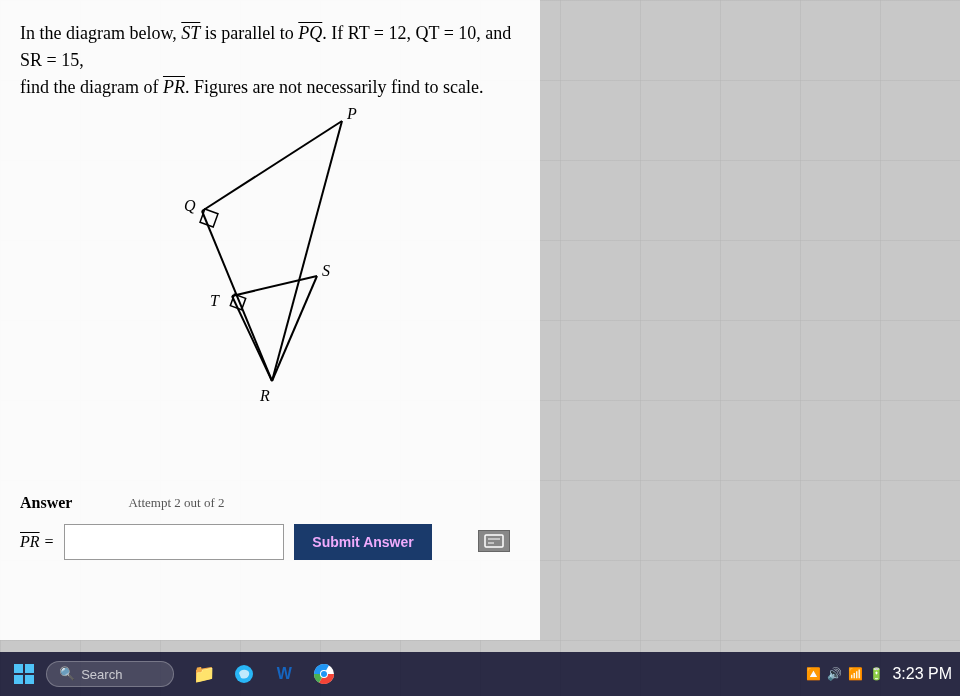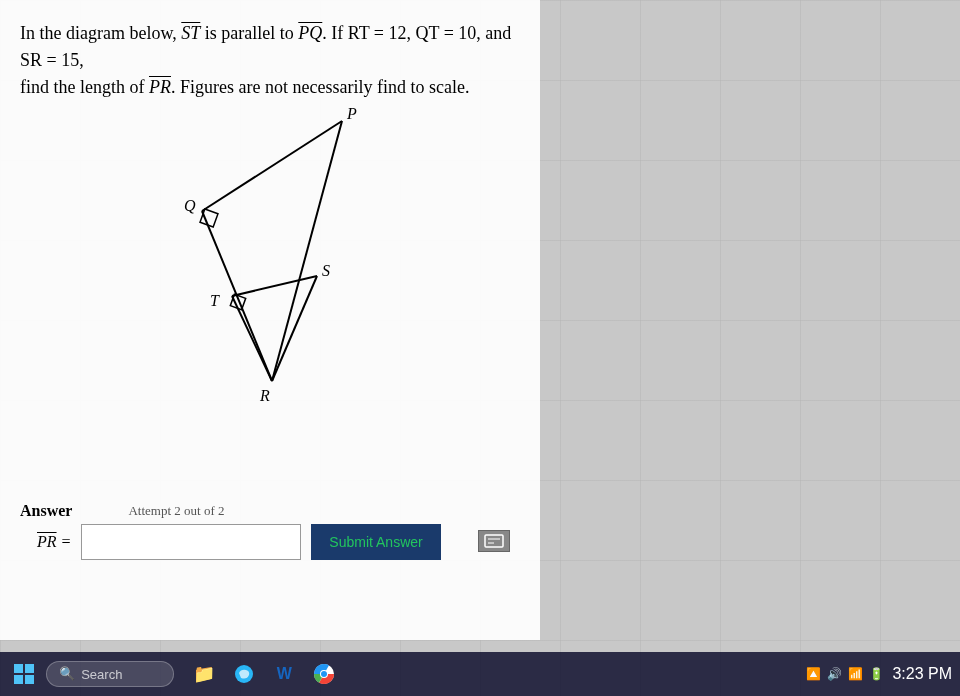--- a/index.html
+++ b/index.html
@@ -55,21 +55,21 @@
       height: 300px;
       margin-top: 10px;
     }
 
     .answer-section {
       position: absolute;
       bottom: 80px;
       left: 20px;
       display: flex;
       flex-direction: column;
-      gap: 4px;
+      gap: 12px;
     }
 
     .answer-label-row {
       display: flex;
       align-items: center;
       gap: 12px;
     }
 
     .answer-label {
       font-size: 16px;
@@ -80,21 +80,20 @@
     .attempt-text {
       font-size: 13px;
       color: #555;
       margin-left: 44px;
     }
 
     .answer-input-row {
       display: flex;
       align-items: center;
       gap: 10px;
-      margin-left: 17px;
     }
 
     .pr-label {
       font-size: 16px;
       color: #000;
       font-style: italic;
     }
 
     .pr-label .overline {
       text-decoration: overline;
@@ -105,25 +104,25 @@
       height: 36px;
       border: 1.5px solid #999;
       padding: 0 8px;
       font-size: 15px;
       outline: none;
       background: #fff;
     }
 
     .submit-btn {
       background: #1a3a6b;
-      color: #22c55e;
+      color: #f0abfc;
       border: none;
       padding: 8px 18px;
       font-size: 14px;
-      font-weight: normal;
+      font-weight: bold;
       cursor: pointer;
       height: 36px;
     }
 
     
     .icon-btn {
       position: absolute;
       right: 30px;
       bottom: 88px;
       width: 32px;
@@ -248,21 +247,21 @@
 </head>
 <body>
 
 <div class="bg-overlay"></div>
 
 <div class="content-panel">
 
   <div class="problem-text">
     <span>In the diagram below, </span><span class="overline"><em>ST</em></span><span> is parallel to </span><span class="overline"><em>PQ</em></span><span>. If RT = 12, QT = 10, and SR = 15,</span>
     <br>
-    <span>find the length of </span><span class="overline"><em>PR</em></span><span>. Figures are not necessarily find to scale.</span>
+    <span>find the diagram of </span><span class="overline"><em>PR</em></span><span>. Figures are not necessarily find to scale.</span>
   </div>
 
   <div class="diagram-area">
     <svg width="260" height="320" viewBox="0 0 260 320">
 
       <line x1="200" y1="20" x2="60" y2="110" stroke="#000" stroke-width="2"></line>
       <line x1="200" y1="20" x2="130" y2="280" stroke="#000" stroke-width="2"></line>
       <line x1="60" y1="110" x2="130" y2="280" stroke="#000" stroke-width="2"></line>
 
       <line x1="90" y1="195" x2="175" y2="175" stroke="#000" stroke-width="2"></line>

